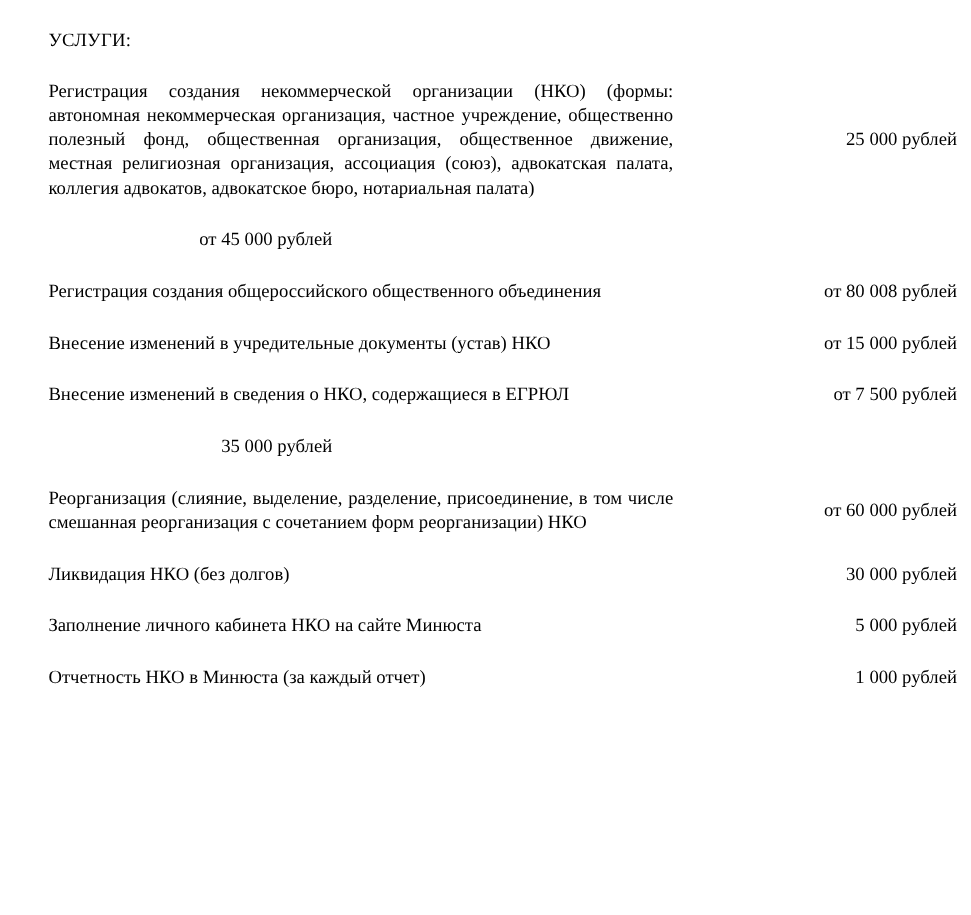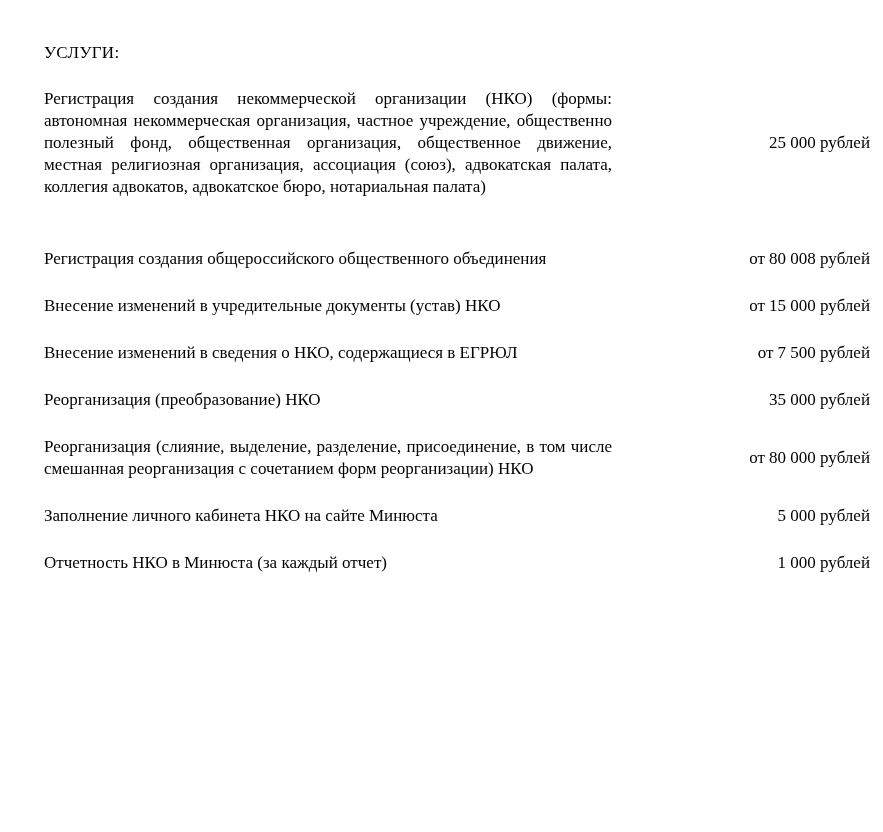--- a/index.html
+++ b/index.html
@@ -11,21 +11,21 @@
   }
   body {
     color: #000000;
     font-family: "Liberation Serif", "DejaVu Serif", serif;
     font-size: 17px;
     line-height: 22px;
   }
   .page {
     width: 883px;
     height: 832px;
-    padding: 42px 0 0 44px;
+    padding: 26px 0 0 44px;
   }
   .title {
     font-size: 17px;
     font-weight: normal;
     line-height: 22px;
     letter-spacing: 0.3px;
   }
   .price-table {
     margin-top: 24px;
     width: 826px;
@@ -52,48 +52,52 @@
 <div class="page">
   <div class="title">УСЛУГИ:</div>
 
   <div class="price-table">
   <div class="row">
     <div class="cell name">Регистрация создания некоммерческой организации (НКО) (формы: автономная некоммерческая организация, частное учреждение, общественно полезный фонд, общественная организация, общественное движение, местная религиозная организация, ассоциация (союз), адвокатская палата, коллегия адвокатов, адвокатское бюро, нотариальная палата)</div>
     <div class="cell price">25 000 рублей</div>
   </div>
 
   <div class="row">
+    <div class="cell price">от 45 000 рублей</div>
   </div>
 
   <div class="row">
     <div class="cell name">Регистрация создания общероссийского общественного объединения</div>
     <div class="cell price">от 80 008 рублей</div>
   </div>
 
 
   <div class="row">
     <div class="cell name">Внесение изменений в учредительные документы (устав) НКО</div>
     <div class="cell price">от 15 000 рублей</div>
   </div>
 
   <div class="row">
     <div class="cell name">Внесение изменений в сведения о НКО, содержащиеся в ЕГРЮЛ</div>
     <div class="cell price">от 7 500 рублей</div>
   </div>
 
   <div class="row">
-    <div class="cell name">Реорганизация (преобразование) НКО</div>
     <div class="cell price">35 000 рублей</div>
   </div>
 
   <div class="row">
     <div class="cell name">Реорганизация (слияние, выделение, разделение, присоединение, в том числе смешанная реорганизация с сочетанием форм реорганизации) НКО</div>
-    <div class="cell price">от 80 000 рублей</div>
+    <div class="cell price">от 60 000 рублей</div>
   </div>
 
+  <div class="row">
+    <div class="cell name">Ликвидация НКО (без долгов)</div>
+    <div class="cell price">30 000 рублей</div>
+  </div>
 
   <div class="row">
     <div class="cell name">Заполнение личного кабинета НКО на сайте Минюста</div>
     <div class="cell price">5 000 рублей</div>
   </div>
 
   <div class="row">
     <div class="cell name">Отчетность НКО в Минюста (за каждый отчет)</div>
     <div class="cell price">1 000 рублей</div>
   </div>

